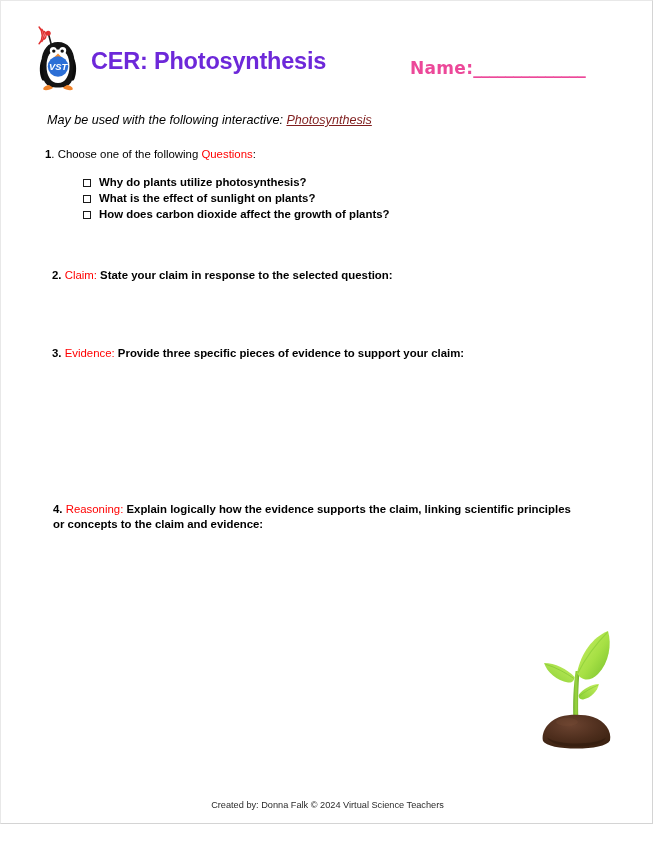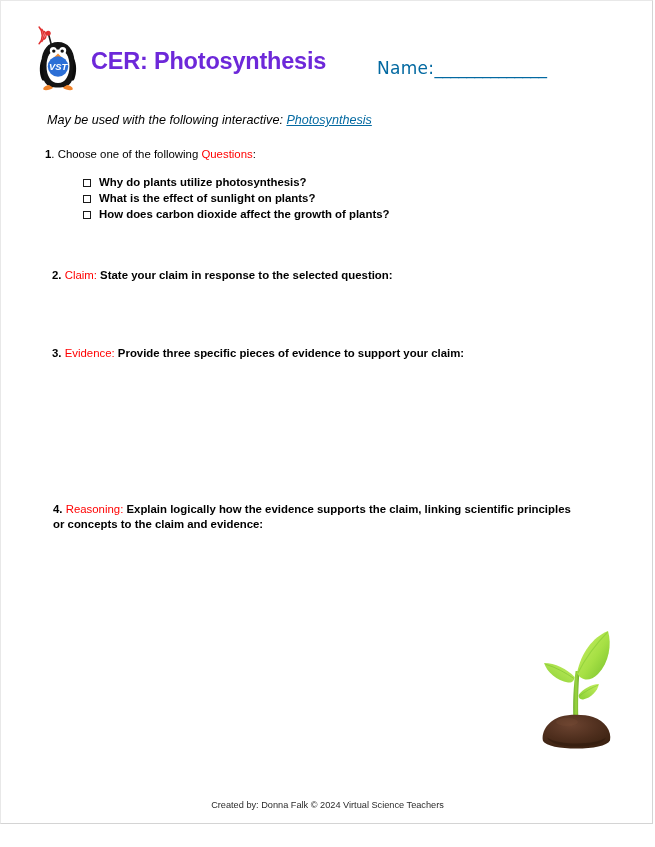--- a/index.html
+++ b/index.html
@@ -53,45 +53,45 @@
     left: 62px;
     top: 23px;
     font-size: 23.5px;
     font-weight: bold;
     color: #6d28d9;
     letter-spacing: -0.2px;
     white-space: nowrap;
   }
   .name-line {
     position: absolute;
-    left: 348px;
+    left: 381px;
     top: 33px;
     font-family: "DejaVu Sans", sans-serif;
     font-size: 17px;
-    font-weight: normal;
-    color: #0369a1;
+    font-weight: bold;
+    color: #ec4899;
     white-space: nowrap;
     letter-spacing: 0.3px;
   }
   .name-line .rule {
     letter-spacing: -0.5px;
   }
 
   
   .interactive {
     position: absolute;
     left: 46px;
     top: 112px;
     font-size: 12.6px;
     font-style: italic;
     color: #000000;
     white-space: nowrap;
   }
   .interactive a {
-    color: #0369a1;
+    color: #7f1d1d;
     text-decoration: underline;
     font-style: italic;
   }
 
   
   .prompt {
     position: absolute;
     font-size: 11.4px;
     color: #000000;
     line-height: 1.32;

